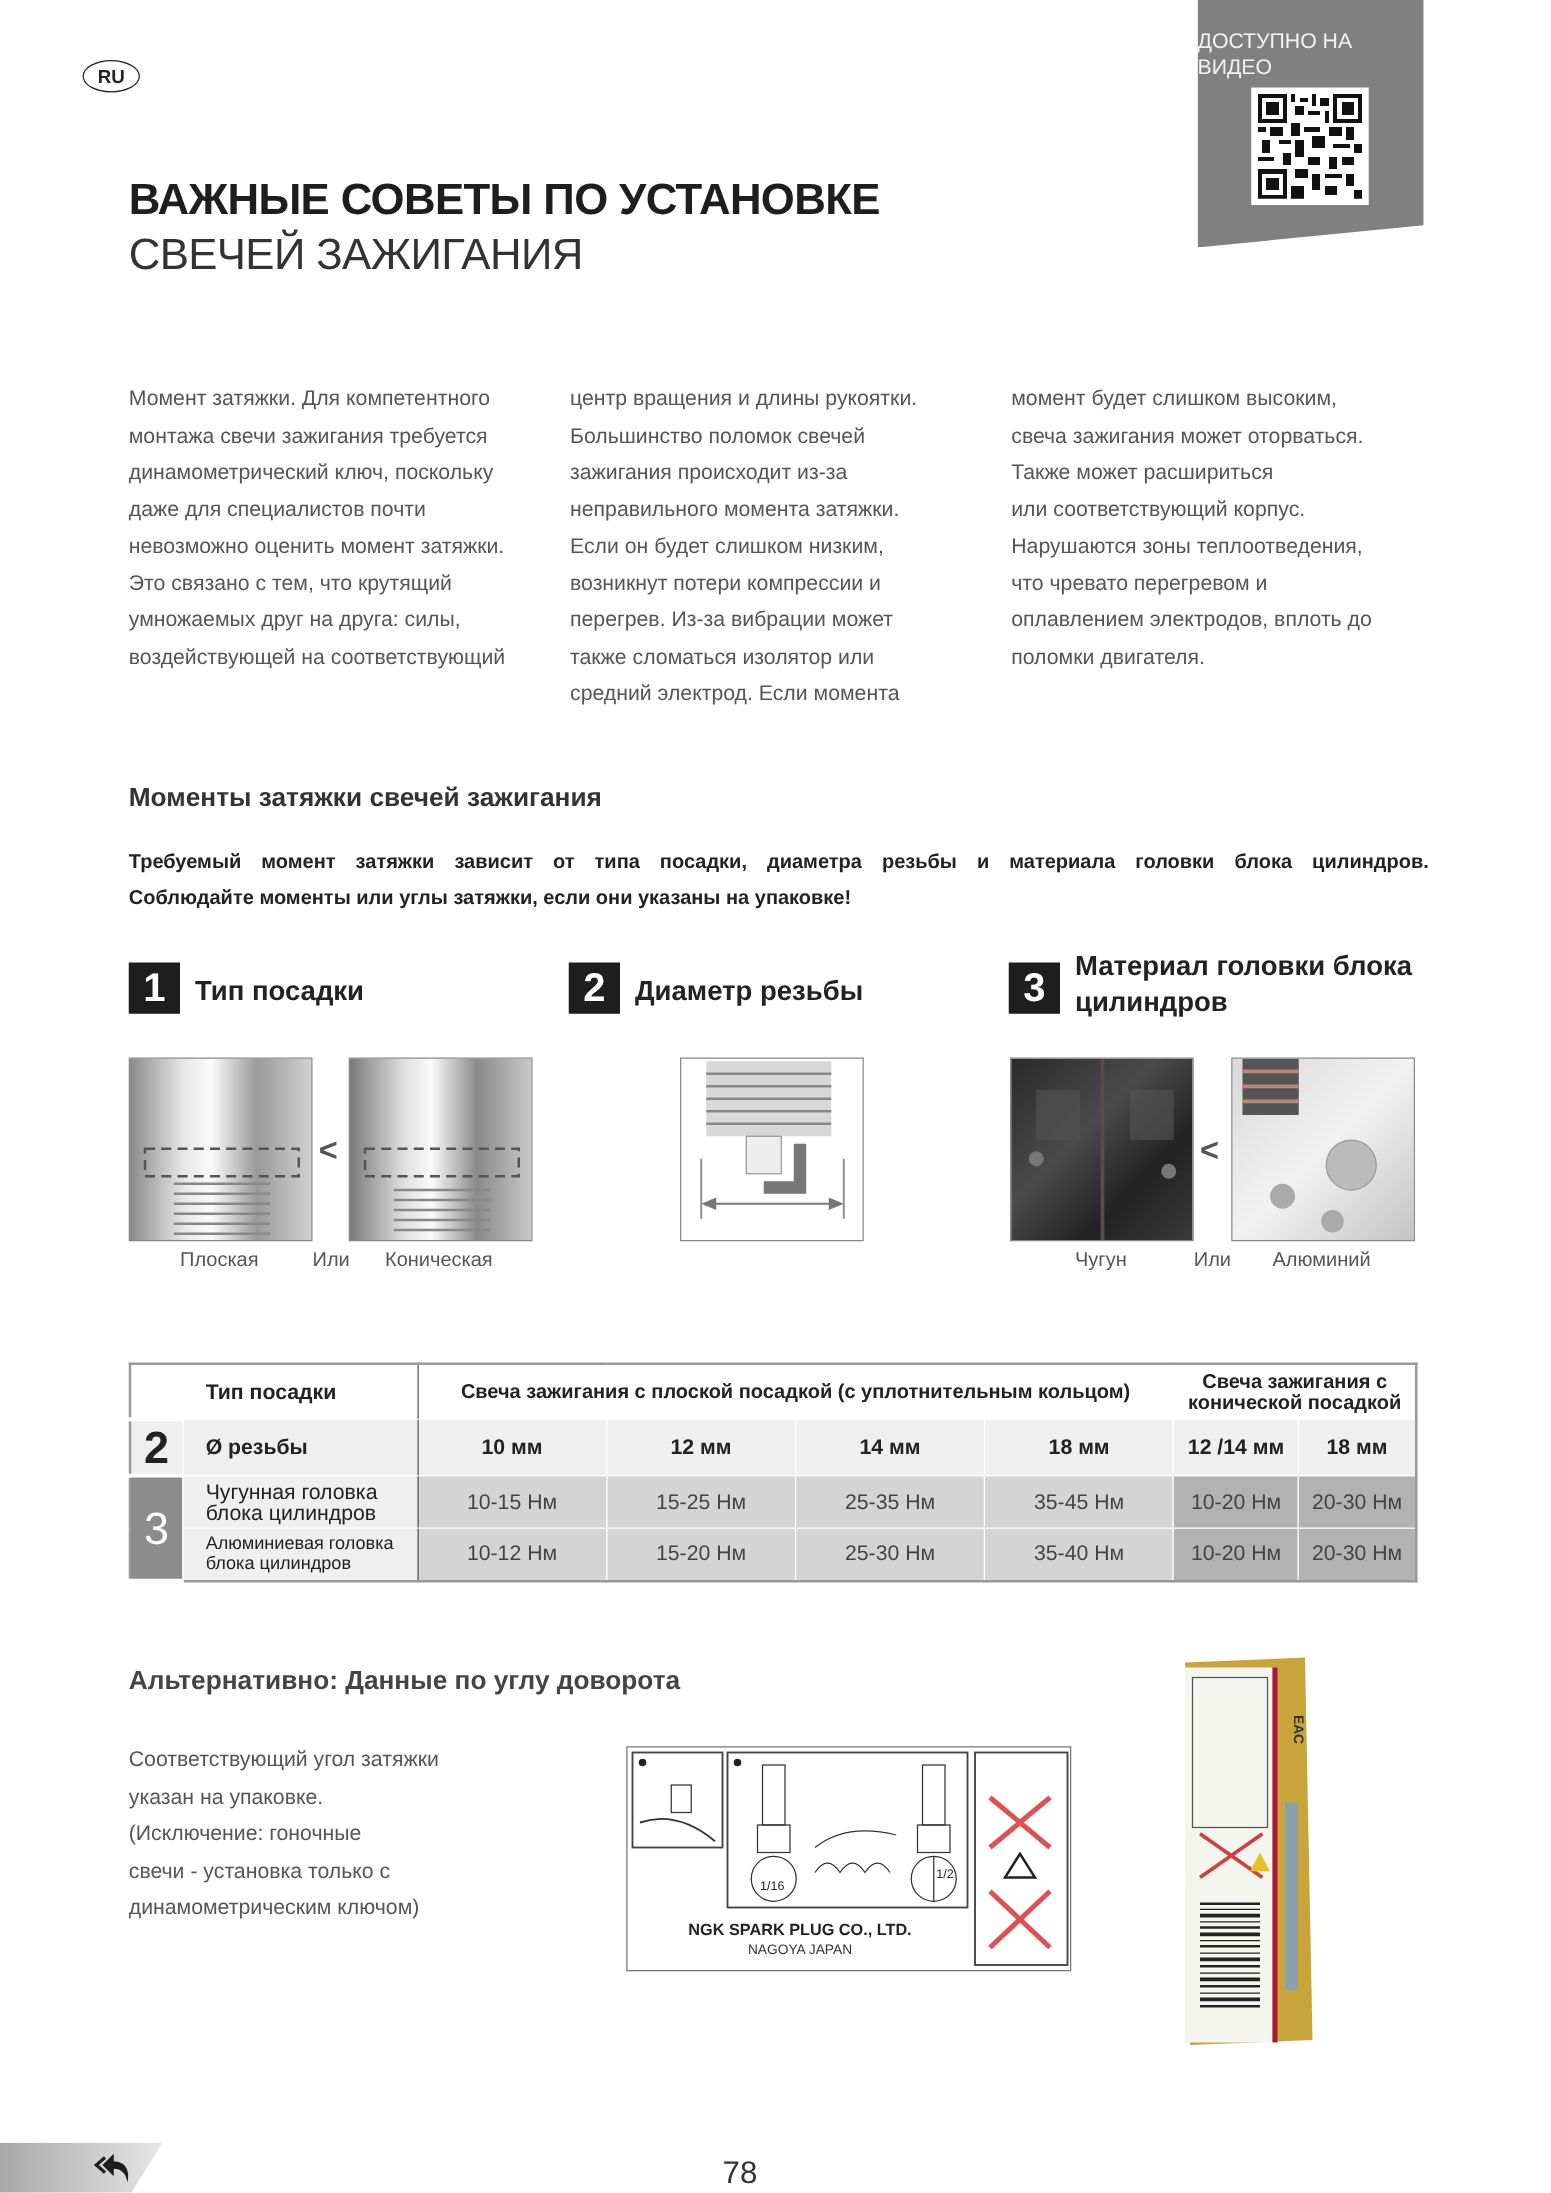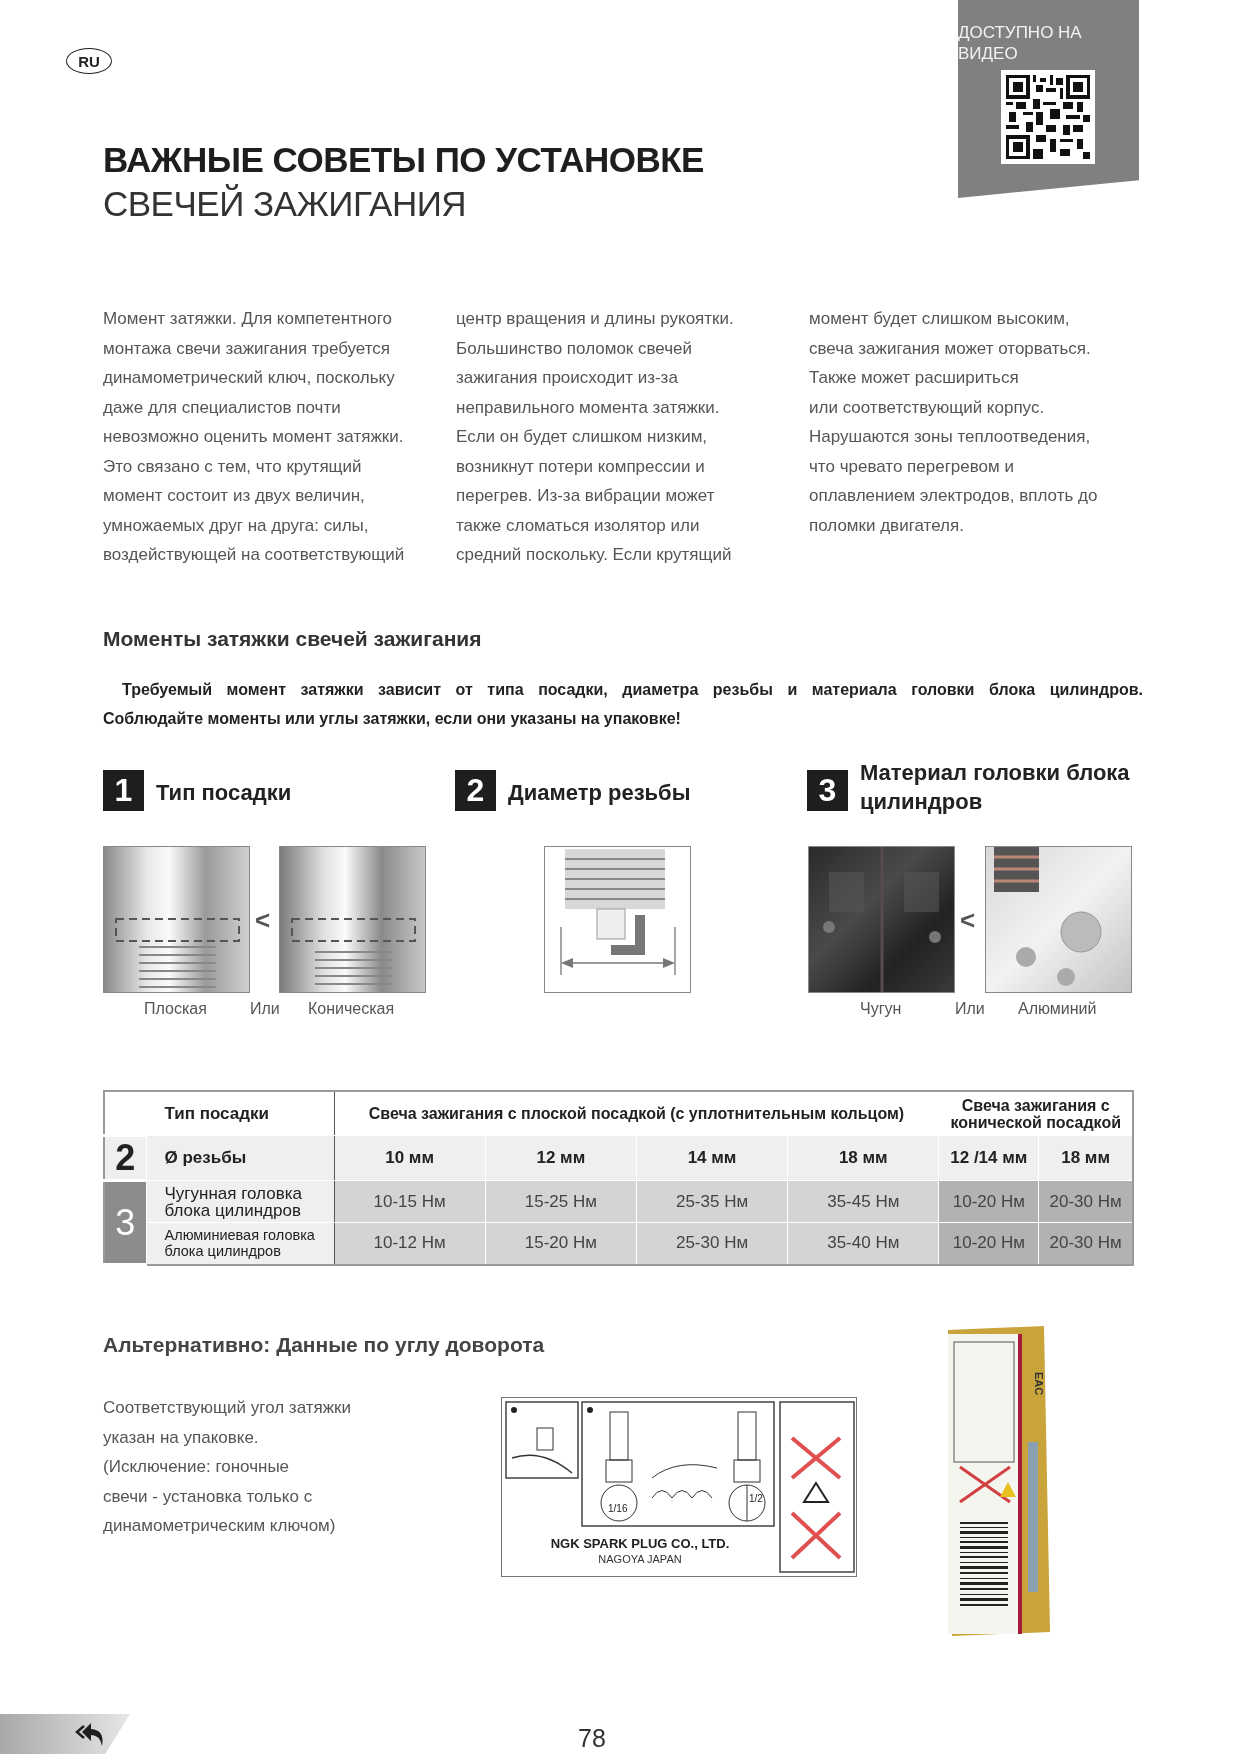--- a/index.html
+++ b/index.html
@@ -22,21 +22,21 @@
   
   .title-bold { left: 103px; top: 140px; font-size: 35px; font-weight: bold; color: #1e1e1e; letter-spacing: -0.5px; }
   .title-light { left: 103px; top: 184px; font-size: 35px; color: #333; letter-spacing: -0.5px; }
 
   
   .col { top: 304px; width: 330px; font-size: 17px; line-height: 29.5px; color: #555; }
   .col p { white-space: nowrap; }
 
   .sub-h { left: 103px; top: 627px; font-size: 21px; font-weight: bold; color: #333; }
   .note { left: 103px; top: 675px; width: 1040px; font-size: 16px; font-weight: bold; color: #222; line-height: 29px; }
-  .note .j { text-align: justify; text-align-last: justify; margin-left: 19px; }
+  .note .j { text-align: justify; text-align-last: justify; }
 
   
   .step-num { width: 41px; height: 41px; background: #1e1e1e; color: #fff; font-size: 32px; font-weight: bold;
     display: flex; align-items: center; justify-content: center; }
   .step-label { font-size: 22px; font-weight: bold; color: #222; line-height: 29px; }
 
   
   .pic { border: 1.5px solid #888; overflow: hidden; }
   .caption { font-size: 16px; color: #555; }
 
@@ -125,34 +125,33 @@
 <div class="abs title-bold">ВАЖНЫЕ СОВЕТЫ ПО УСТАНОВКЕ</div>
 <div class="abs title-light">СВЕЧЕЙ ЗАЖИГАНИЯ</div>
 
 <div class="abs col" style="left:103px">
   <p>Момент затяжки. Для компетентного</p>
     <p>монтажа свечи зажигания требуется</p>
   <p>динамометрический ключ, поскольку</p>
     <p>даже для специалистов почти</p>
   <p>невозможно оценить момент затяжки.</p>
     <p>Это связано с тем, что крутящий</p>
-  <p>момент состоит из двух величин,</p>
     <p>умножаемых друг на друга: силы,</p>
   <p>воздействующей на соответствующий</p>
 </div>
 <div class="abs col" style="left:456px">
   <p>центр вращения и длины рукоятки.</p>
     <p>Большинство поломок свечей</p>
   <p>зажигания происходит из-за</p>
     <p>неправильного момента затяжки.</p>
   <p>Если он будет слишком низким,</p>
     <p>возникнут потери компрессии и</p>
   <p>перегрев. Из-за вибрации может</p>
     <p>также сломаться изолятор или</p>
-  <p>средний поскольку. Если крутящий</p>
+  <p>средний электрод. Если момента</p>
 </div>
 <div class="abs col" style="left:809px">
   <p>момент будет слишком высоким,</p>
     <p>свеча зажигания может оторваться.</p>
   <p>Также может расшириться</p>
     <p>или соответствующий корпус.</p>
   <p>Нарушаются зоны теплоотведения,</p>
     <p>что чревато перегревом и</p>
   <p>оплавлением электродов, вплоть до</p>
     <p>поломки двигателя.</p>

